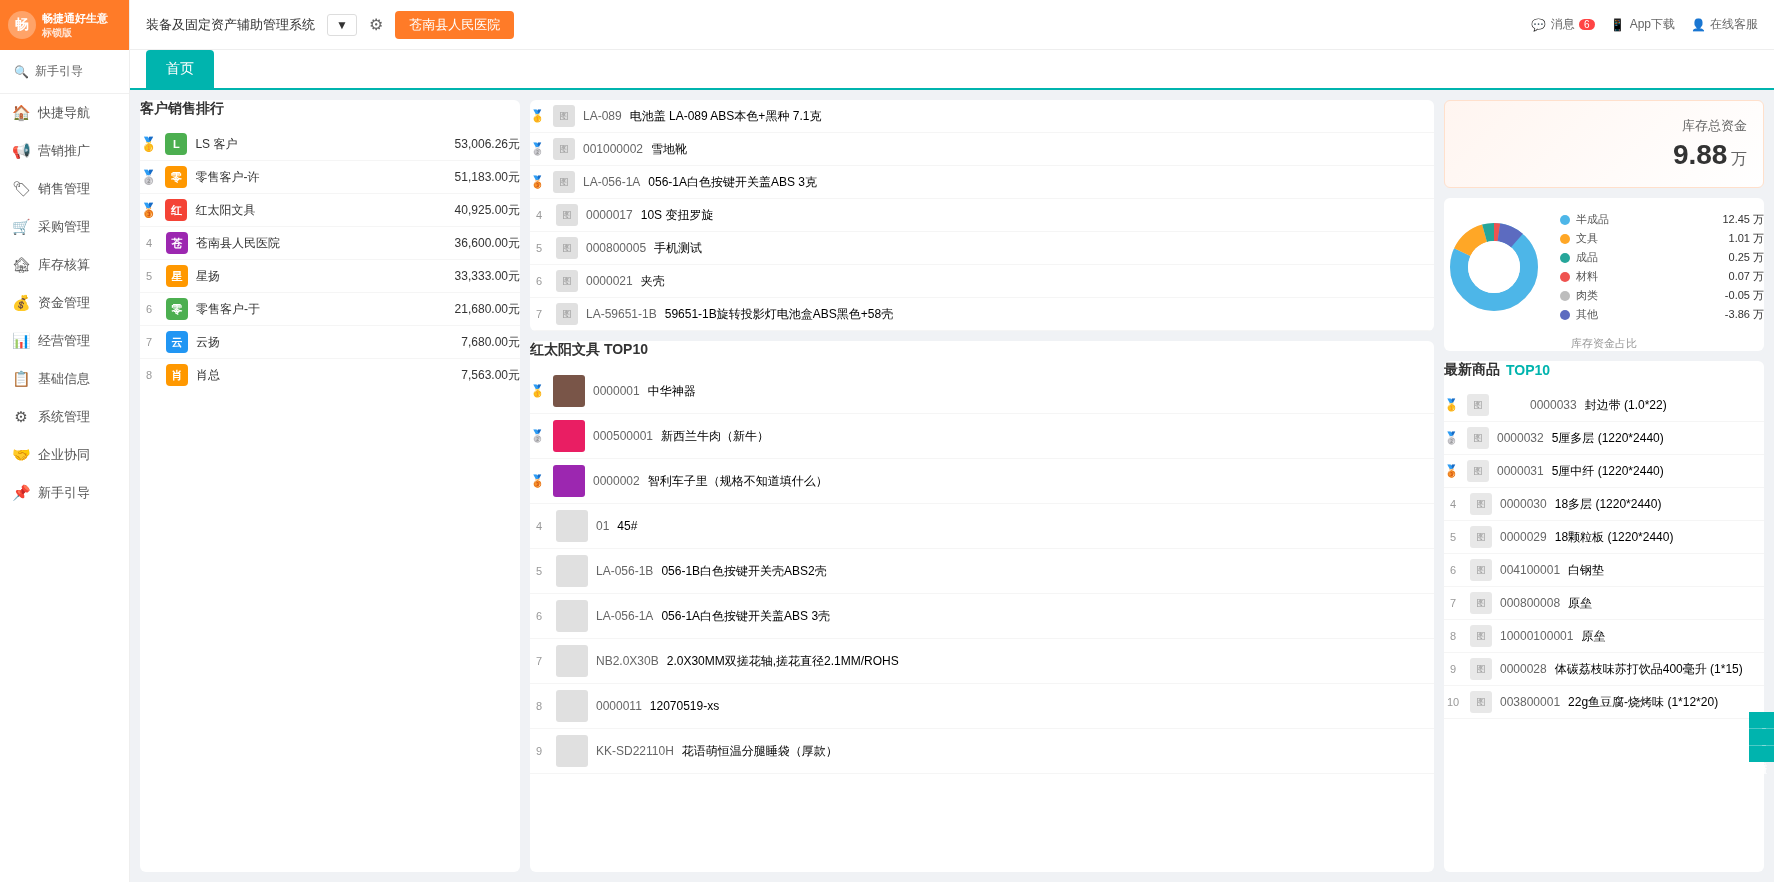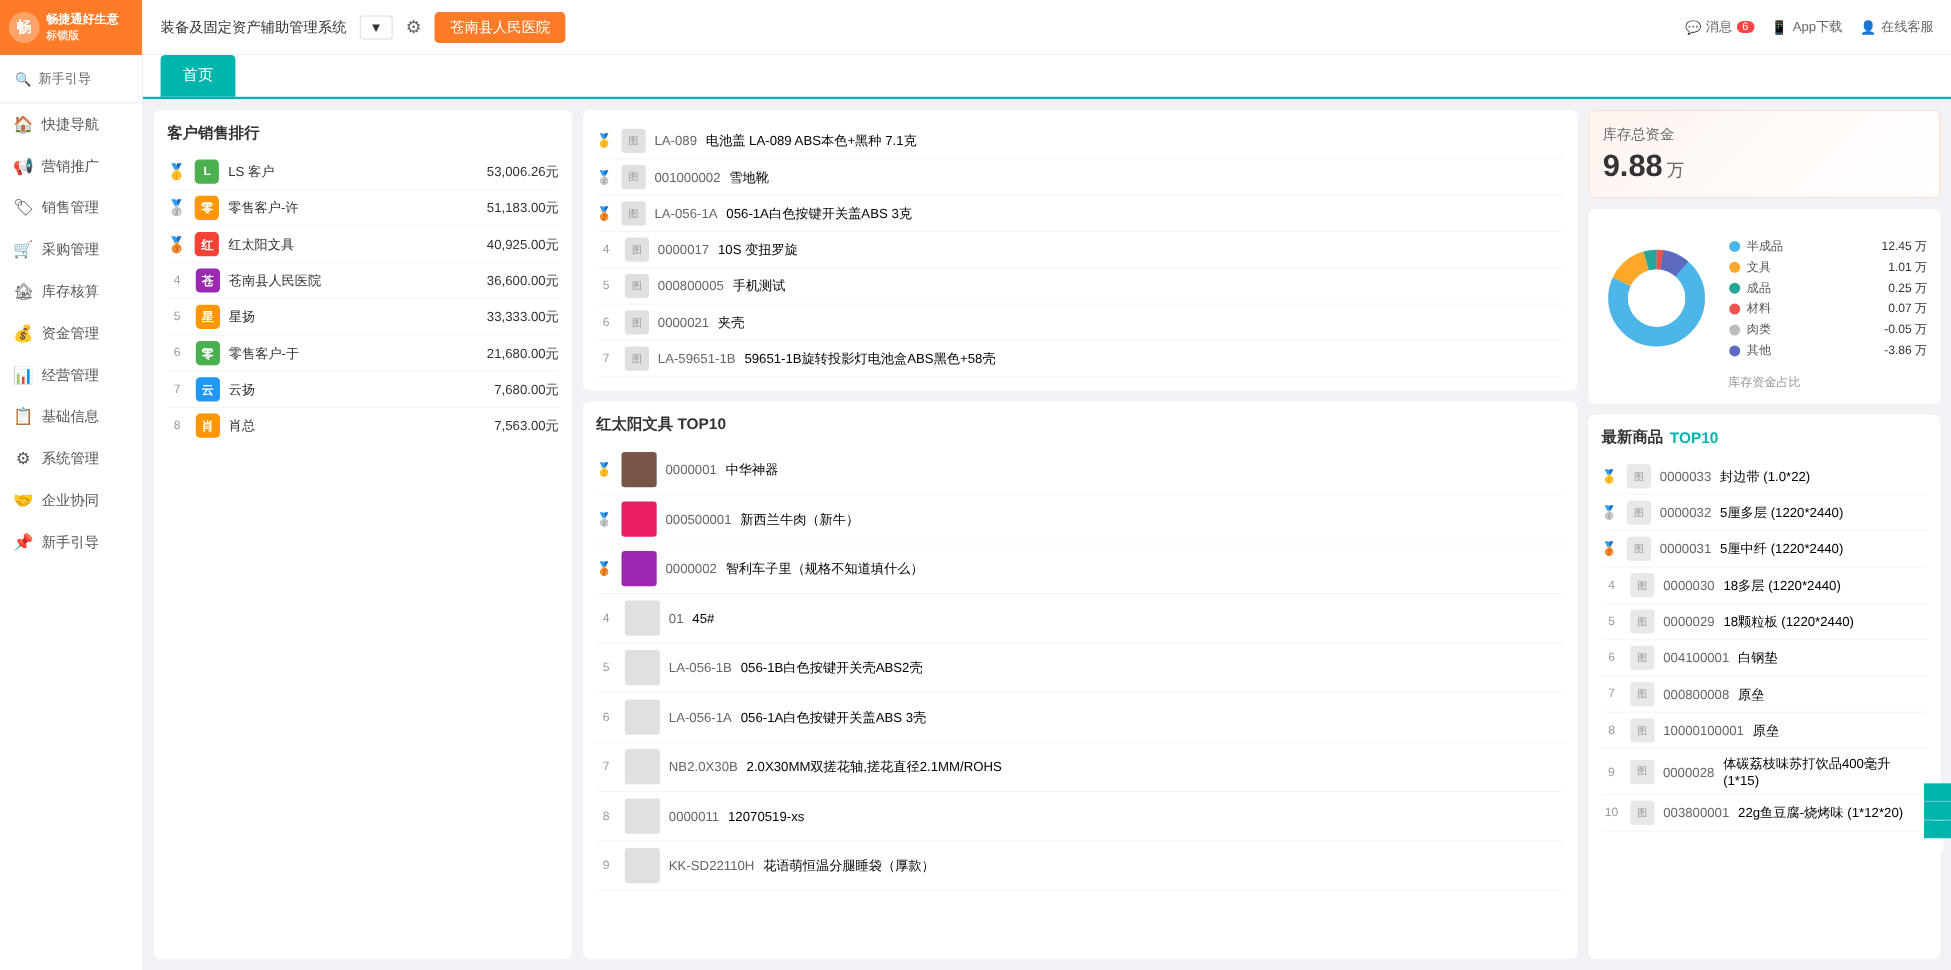--- a/index.html
+++ b/index.html
@@ -177,21 +177,21 @@
       width: 320px;
       flex-shrink: 0;
       display: flex;
       flex-direction: column;
       gap: 10px;
     }
 
     .card {
       background: #fff;
       border-radius: 6px;
-      padding: 12px;
+      padding: 0;
     }
 
     
     .ranking-table { width: 100%; }
     .ranking-row {
       display: flex;
       align-items: center;
       padding: 5px 0;
       gap: 8px;
       font-size: 12px;
@@ -236,21 +236,22 @@
       display: flex; align-items: center; justify-content: center;
       font-size: 9px; color: #999; flex-shrink: 0;
       overflow: hidden;
     }
 
     
     .inventory-total {
       background: linear-gradient(135deg, #fff5f0, #fff);
       border: 1px solid #ffe0cc;
       border-radius: 6px;
-      text-align: left;
+      padding: 16px;
+      text-align: right;
     }
     .inventory-total .label { font-size: 13px; color: #666; }
     .inventory-total .amount { font-size: 26px; font-weight: bold; color: #333; }
     .inventory-total .unit { font-size: 16px; color: #666; }
 
     
     .donut-section {
       display: flex;
       align-items: center;
       gap: 16px;
@@ -670,21 +671,21 @@
 
       <div class="card" style="flex:1;overflow-y:auto;">
         <div class="section-title">
           <span style="color:#333;">最新商品</span>
           <span class="top10-teal">TOP10</span>
         </div>
         <div>
           <div class="latest-product-row">
             <span>🥇</span>
             <div class="latest-product-img">图</div>
-            <span style="color:#666;">0000033</span>
+            <span style="color:#666;margin-left:33px;">0000033</span>
             <span>封边带 (1.0*22)</span>
           </div>
           <div class="latest-product-row">
             <span>🥈</span>
             <div class="latest-product-img">图</div>
             <span style="color:#666;">0000032</span>
             <span>5厘多层 (1220*2440)</span>
           </div>
           <div class="latest-product-row">
             <span>🥉</span>

